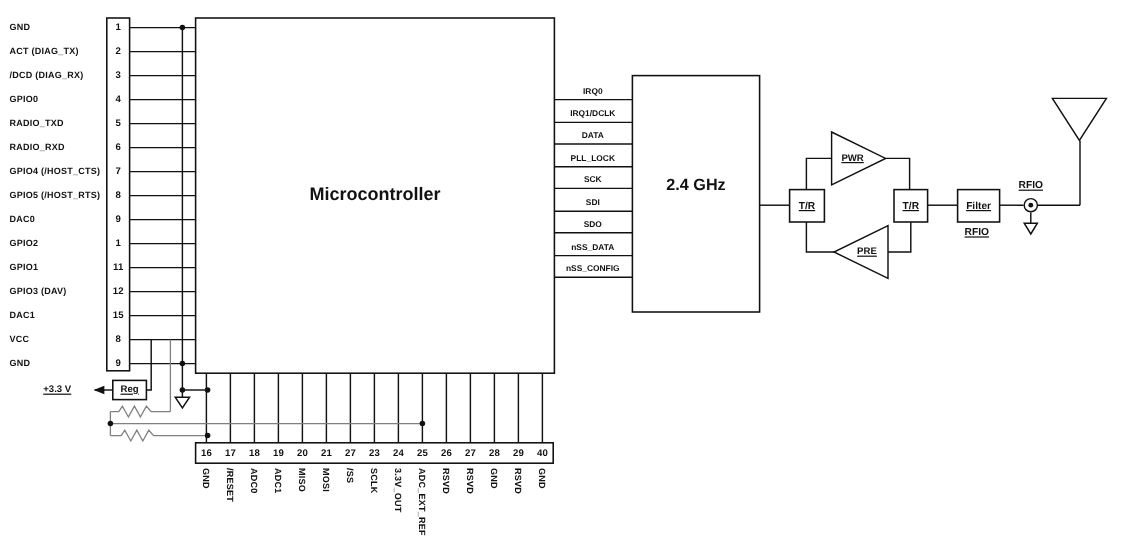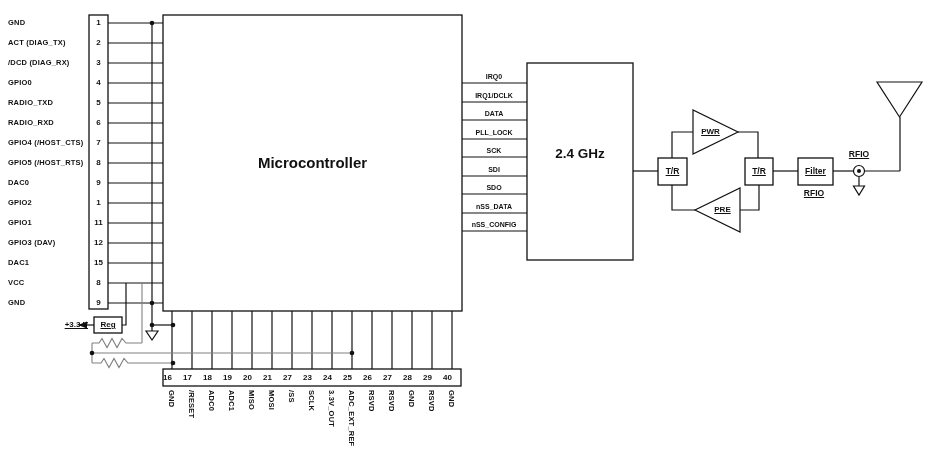--- a/index.html
+++ b/index.html
@@ -1,21 +1,21 @@
 <!DOCTYPE html>
 <html><head>
 <meta charset="utf-8">
 <style>
   html,body{margin:0;padding:0;background:#fff;}
   #stage{position:relative;width:934px;height:462px;background:#fff;overflow:hidden;
          font-family:"Liberation Sans",sans-serif;font-weight:bold;color:#111;}
   #wires{position:absolute;left:0;top:0;}
   .lbl{position:absolute;left:8px;font-size:7.5px;line-height:10px;white-space:nowrap;letter-spacing:.2px;}
   .pnum{position:absolute;width:19px;text-align:center;font-size:8px;line-height:10px;}
-  .bnum{position:absolute;width:18px;text-align:left;font-size:8px;line-height:16px;top:370px;}
+  .bnum{position:absolute;width:18px;text-align:center;font-size:8px;line-height:16px;top:370px;}
   .vlbl{position:absolute;top:390px;font-size:7.5px;line-height:9px;white-space:nowrap;
         transform:rotate(90deg);transform-origin:0 0;letter-spacing:.2px;}
   .sig{position:absolute;width:64px;text-align:center;font-size:7px;line-height:8px;white-space:nowrap;}
   .bigbox-label{position:absolute;text-align:center;}
   .mcu-label{left:163px;width:299px;top:154px;font-size:15px;}
   .xcvr-label{left:527px;width:106px;top:145px;font-size:13.5px;line-height:17px;}
   .small-label{position:absolute;text-align:center;font-size:8.5px;line-height:10px;white-space:nowrap;text-decoration:underline;}
 </style>
 </head>
 <body>
@@ -206,21 +206,21 @@
   <div class="sig" style="left:462px;top:92px">IRQ1/DCLK</div>
   <div class="sig" style="left:462px;top:110px">DATA</div>
   <div class="sig" style="left:462px;top:129px">PLL_LOCK</div>
   <div class="sig" style="left:462px;top:147px">SCK</div>
   <div class="sig" style="left:462px;top:166px">SDI</div>
   <div class="sig" style="left:462px;top:184px">SDO</div>
   <div class="sig" style="left:462px;top:203px">nSS_DATA</div>
   <div class="sig" style="left:462px;top:221px">nSS_CONFIG</div>
 
   <div class="small-label" style="left:94px;top:320px;width:28px;font-size:8px">Reg</div>
-  <div class="small-label" style="left:48px;top:320px;width:40px;text-align:right;font-size:8px">+3.3 V</div>
+  <div class="small-label" style="left:36px;top:320px;width:40px;text-align:left;font-size:8px">+3.3 V</div>
 
   <div class="small-label" style="left:658px;top:166px;width:29px">T/R</div>
   <div class="small-label" style="left:745px;top:166px;width:28px">T/R</div>
   <div class="small-label" style="left:694px;top:127px;width:33px;font-size:8px">PWR</div>
   <div class="small-label" style="left:706px;top:205px;width:33px;font-size:8px">PRE</div>
   <div class="small-label" style="left:798px;top:166px;width:35px">Filter</div>
   <div class="small-label" style="left:839px;top:149px;width:40px">RFIO</div>
   <div class="small-label" style="left:794px;top:188px;width:40px">RFIO</div>
 
 </div>

